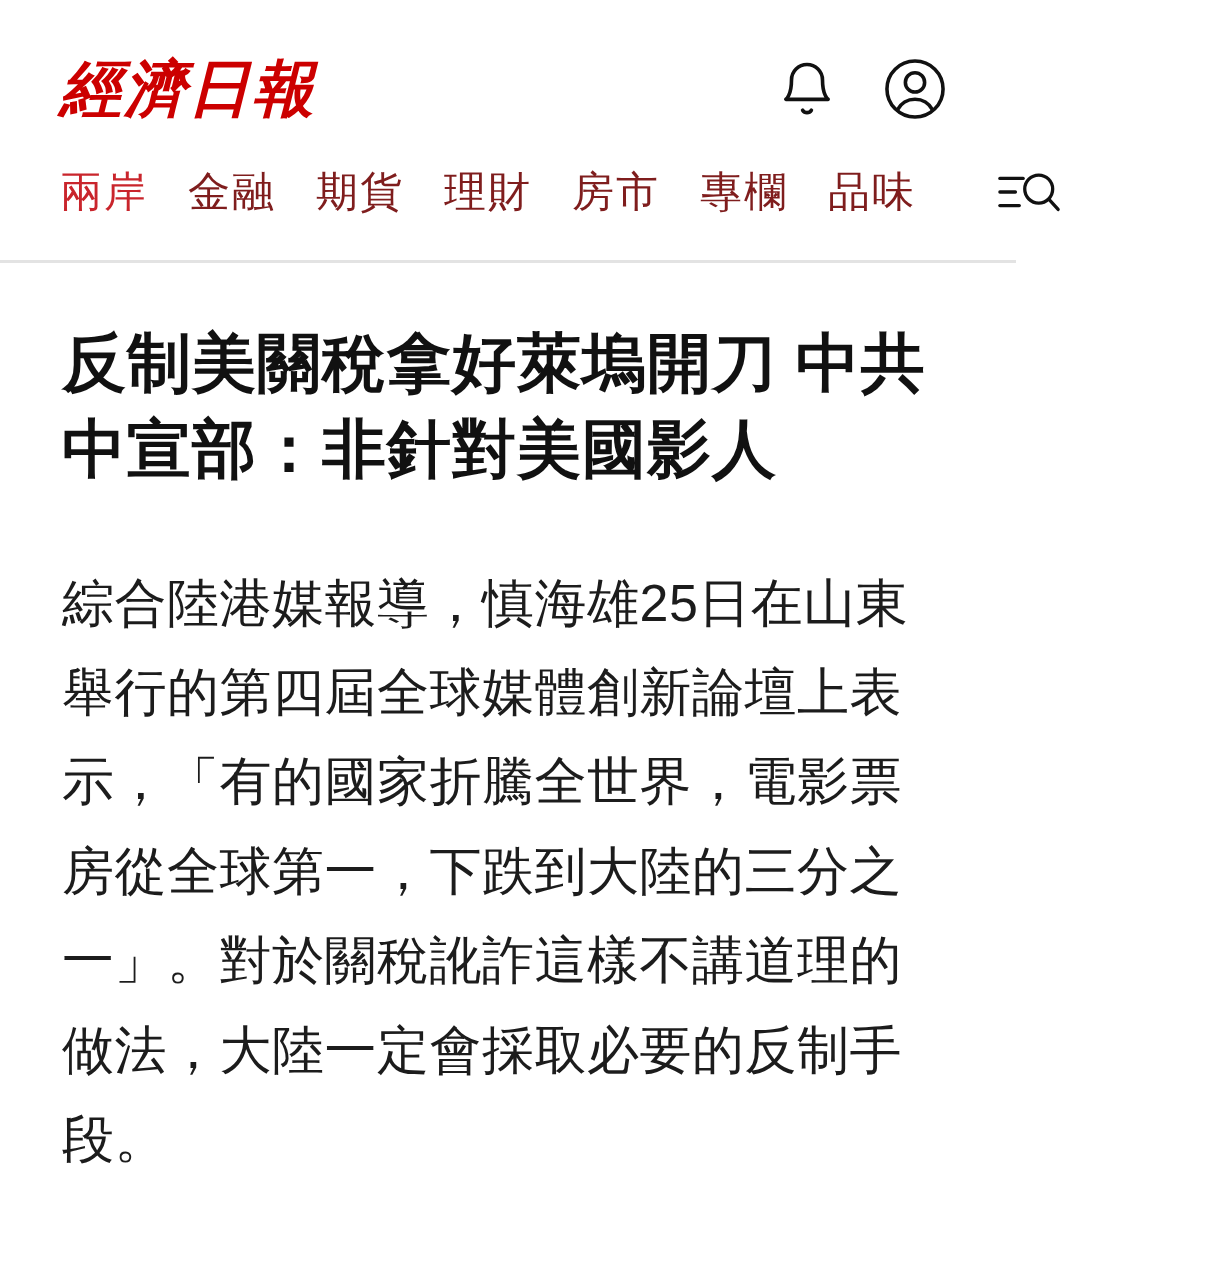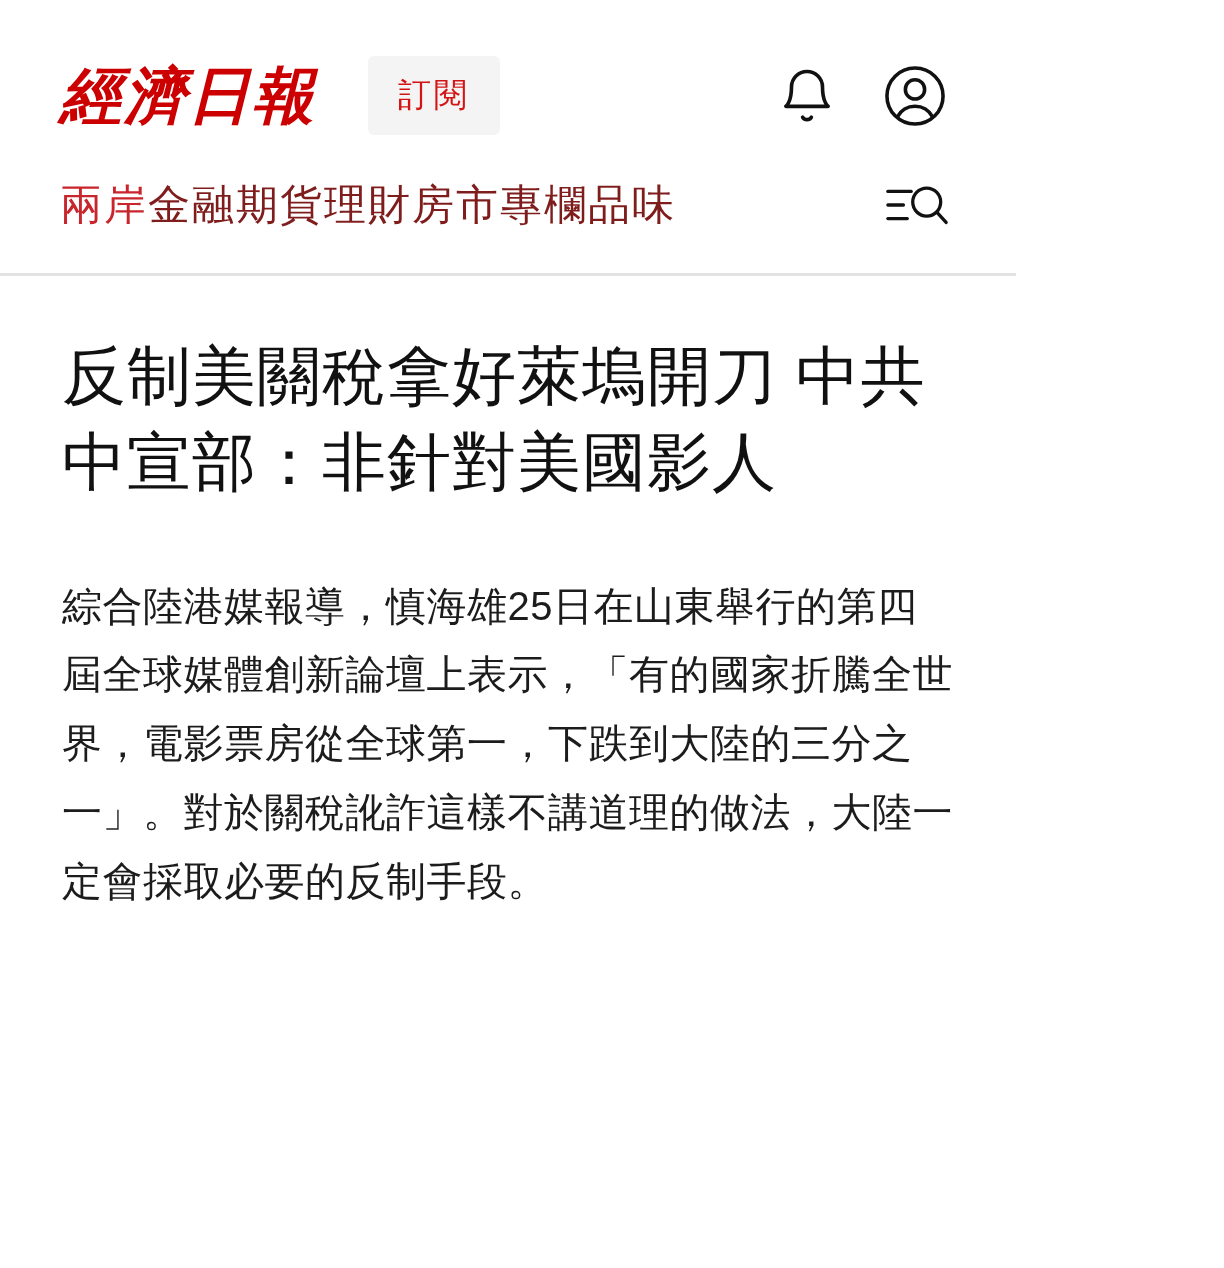--- a/index.html
+++ b/index.html
@@ -66,20 +66,21 @@
     cursor: pointer;
     line-height: 0;
   }
 
   
   .nav {
     margin-top: 44px;
     padding: 0 60px;
     display: flex;
     align-items: center;
+    gap: 40px;
   }
   .nav-item {
     font-size: 42px;
     letter-spacing: 2px;
     color: #7f1d1d;
     white-space: nowrap;
     cursor: pointer;
     line-height: 1.2;
   }
   .nav-item.active { color: #c9252c; }
@@ -94,41 +95,40 @@
   }
 
   
   .article {
     padding: 0 62px;
   }
   .headline {
     margin: 58px 0 0 0;
     font-size: 64px;
     line-height: 1.34;
-    font-weight: normal;
+    font-weight: bold;
     letter-spacing: 1px;
     color: #111;
   }
   .body-text {
     margin: 66px 0 0 0;
-    font-size: 40px;
+    font-size: 52px;
     line-height: 1.72;
     letter-spacing: 0.5px;
     color: #1c1c1c;
   }
 </style>
 </head>
 <body>
 
 <div class="page">
 
   <div class="header">
     <div class="brand">經濟日報</div>
 
-    <button class="subscribe-btn">訂閱</button>
 
     <div class="header-spacer"></div>
 
     <div class="header-icons">
       <button class="icon-btn" aria-label="notifications">
         <svg width="62" height="62" viewBox="0 0 24 24" fill="none" stroke="#111" stroke-width="1.4" stroke-linecap="round" stroke-linejoin="round">
           <path d="M18 8.5a6 6 0 1 0-12 0c0 6-2.2 7.5-2.2 7.5h16.4S18 14.5 18 8.5z"></path>
           <path d="M10.3 20.2a2 2 0 0 0 3.4 0"></path>
         </svg>
       </button>

